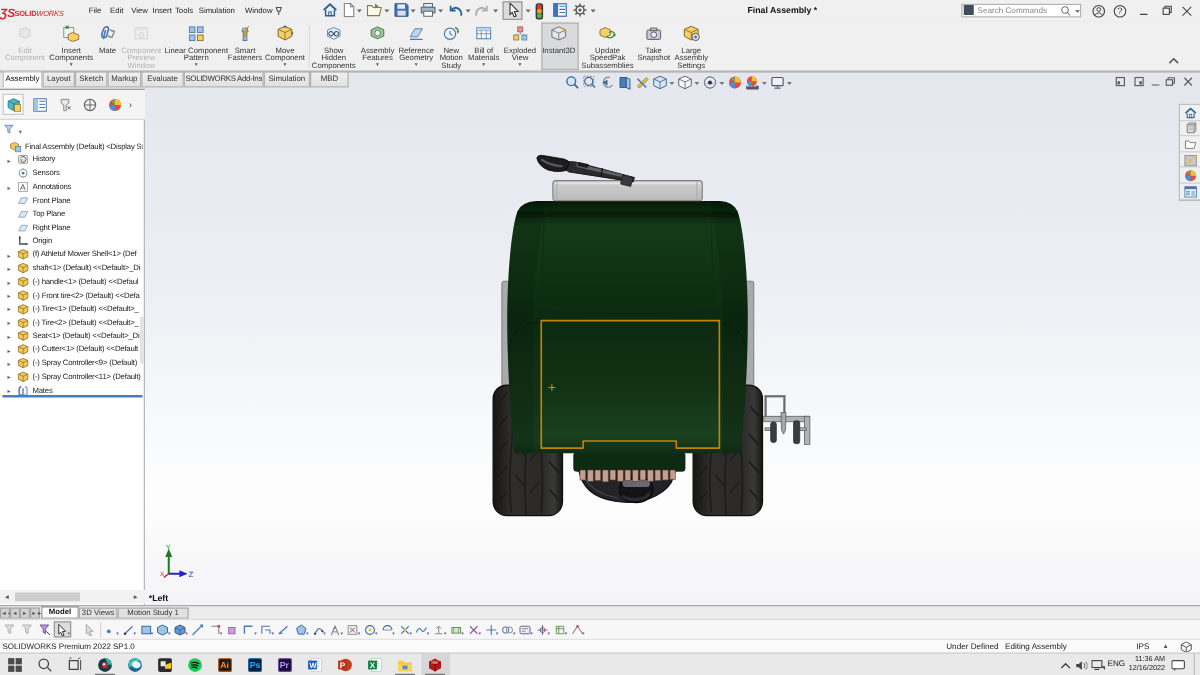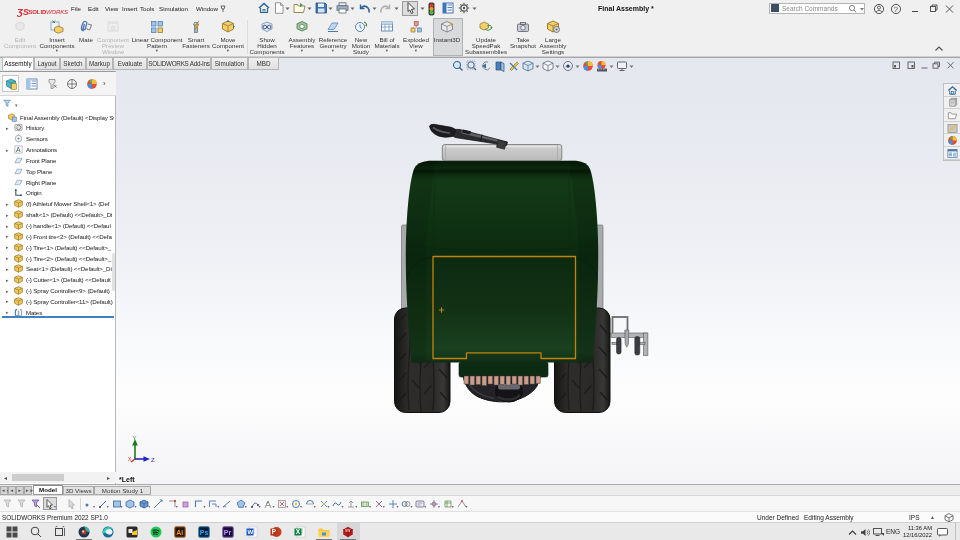--- a/index.html
+++ b/index.html
@@ -6,21 +6,21 @@
   body{width:960px;height:540px;overflow:hidden;font-family:"Liberation Sans",sans-serif;position:relative;background:#f0f0f1;}
   .abs{position:absolute;}
   .txt{position:absolute;white-space:nowrap;}
 </style>
 </head>
 <body>
 
 <div class="abs" id="viewport" style="left:0;top:57px;width:960px;height:427px;background:linear-gradient(180deg,#e4e7ee 0%,#e7eaf0 20%,#eef0f5 45%,#f9fafb 68%,#fdfdfe 80%,#f4f4f6 100%);"></div>
 
 <div class="abs" id="titlebar" style="left:0;top:0;width:960px;height:17px;background:#f0f0f1;border-bottom:1px solid #d9d9d9;"></div>
-<div id="logo" class="abs" style="left:17px;top:2.5px;width:53px;height:12px;">
+<div id="logo" class="abs" style="left:0;top:2.5px;width:53px;height:12px;">
 <svg width="53" height="12" viewBox="0 0 106 24">
   <text x="0" y="19" font-family="Liberation Sans" font-size="19" font-weight="bold" font-style="italic" fill="#d8272e">ƷS</text>
   <text x="23" y="17.5" font-family="Liberation Sans" font-size="12" font-weight="bold" fill="#d8272e" letter-spacing="-0.3">SOLID</text>
   <text x="58" y="17.5" font-family="Liberation Sans" font-size="12" font-style="italic" fill="#d8272e" letter-spacing="-0.3">WORKS</text>
 </svg>
 </div>
 <div class="abs" style="top:4.5px;left:0;width:240px;height:10px;font-size:6.2px;color:#1a1a1a;">
 <span class="abs" style="left:71px;">File</span>
     <span class="abs" style="left:88px;">Edit</span>
     <span class="abs" style="left:105px;">View</span>

